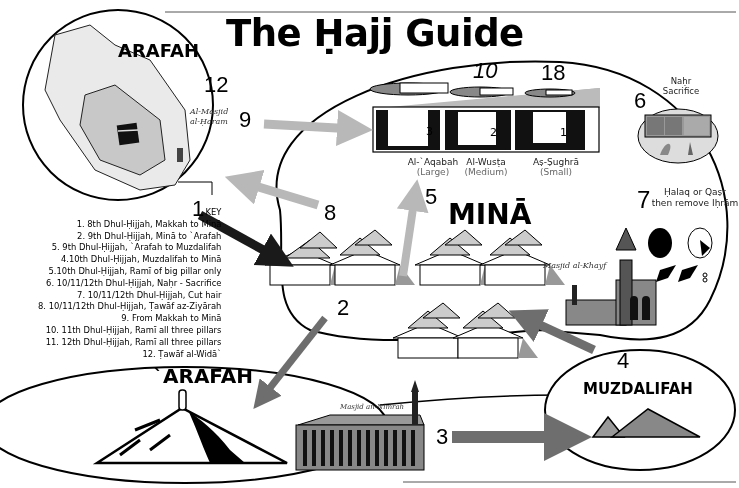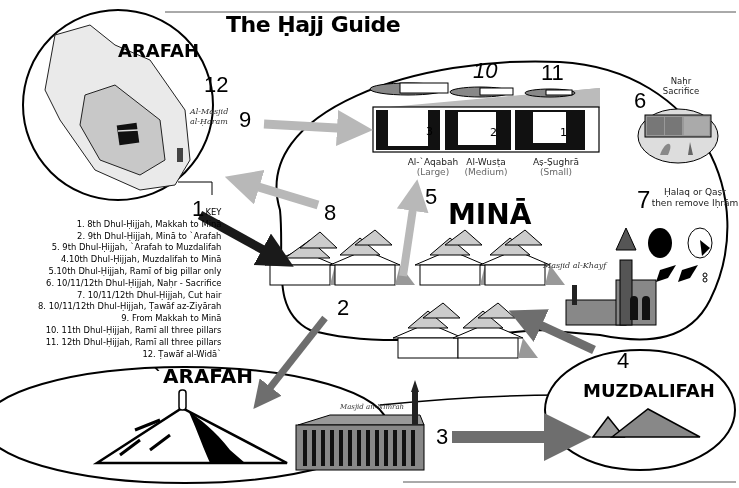--- a/index.html
+++ b/index.html
@@ -1,19 +1,19 @@
 <!DOCTYPE html>
 <html><head>
 <meta charset="utf-8">
 <style>
   html,body{margin:0;padding:0;background:#fff;}
   body{width:739px;height:488px;position:relative;overflow:hidden;font-family:"DejaVu Sans",sans-serif;color:#000;}
   svg.bg{position:absolute;left:0;top:0;}
   .t{position:absolute;white-space:nowrap;}
-  .title{left:226px;top:12px;font-size:22px;font-weight:bold;letter-spacing:-0.5px;}
+  .title{left:226px;top:12px;font-size:37px;font-weight:bold;letter-spacing:-0.5px;}
   .place{font-weight:bold;font-size:19px;}
   .num{font-family:"Liberation Sans",sans-serif;font-size:22px;}
   .cap{font-family:"DejaVu Serif",serif;font-style:italic;font-size:8px;color:#333;}
   .small{font-size:9px;color:#222;text-align:center;}
   .sub{color:#666;}
   .key{position:absolute;left:38px;top:207px;font-size:8.4px;line-height:11.8px;}
   .key div{white-space:nowrap;text-align:right;}
 </style>
 </head>
 <body>
@@ -193,21 +193,21 @@
     <line x1="318" y1="205" x2="242" y2="182" stroke="#b8b8b8" stroke-width="9" marker-end="url(#ahLight)"></line>
     <line x1="264" y1="124" x2="355" y2="129" stroke="#b8b8b8" stroke-width="9" marker-end="url(#ahLight)"></line>
   </g>
 </svg>
 
 <div class="t title">The Ḥajj Guide</div>
 
 <div class="t place" style="left:118px;top:40px;font-size:18px;">ARAFAH</div>
 <div class="t place" style="left:448px;top:198px;font-size:28px;">MINĀ</div>
 <div class="t place" style="left:153px;top:364px;font-size:20px;">`ARAFAH</div>
-<div class="t place" style="left:583px;top:380px;font-size:18px;">MUZDALIFAH</div>
+<div class="t place" style="left:583px;top:380px;font-size:15px;">MUZDALIFAH</div>
 
 <div class="t cap" style="left:190px;top:107px;text-align:left;line-height:10px;">
   <div>Al-Masjid</div>
   <div>al-Ḥaram</div>
 </div>
 <div class="t cap" style="left:543px;top:261px;">Masjid al-Khayf</div>
 <div class="t cap" style="left:340px;top:403px;font-size:7px;">Masjid an-Nimrah</div>
 
 <div class="t" style="left:426px;top:125px;font-size:11px;">3</div>
 <div class="t" style="left:490px;top:126px;font-size:11px;">2</div>
@@ -239,21 +239,21 @@
 <div class="t num" style="left:192px;top:196px;">1</div>
 <div class="t num" style="left:337px;top:295px;">2</div>
 <div class="t num" style="left:436px;top:424px;">3</div>
 <div class="t num" style="left:617px;top:348px;">4</div>
 <div class="t num" style="left:425px;top:184px;">5</div>
 <div class="t num" style="left:634px;top:88px;">6</div>
 <div class="t num" style="left:637px;top:186px;font-size:24px;">7</div>
 <div class="t num" style="left:324px;top:200px;">8</div>
 <div class="t num" style="left:239px;top:107px;">9</div>
 <div class="t num" style="left:473px;top:58px;font-style:italic;">10</div>
-<div class="t num" style="left:541px;top:60px;">11</div>
+<div class="t num" style="left:541px;top:60px;">18</div>
 <div class="t num" style="left:204px;top:72px;">12</div>
 
 <div class="key">
   <div>KEY</div>
   <div>1. 8th Dhul-Ḥijjah, Makkah to Minā</div>
   <div>2. 9th Dhul-Ḥijjah, Minā to `Arafah</div>
   <div>5. 9th Dhul-Ḥijjah, `Arafah to Muzdalifah</div>
   <div>4.10th Dhul-Ḥijjah, Muzdalifah to Minā</div>
   <div>5.10th Dhul-Ḥijjah, Ramī of big pillar only</div>
   <div>6. 10/11/12th Dhul-Ḥijjah, Naḥr - Sacrifice</div>

